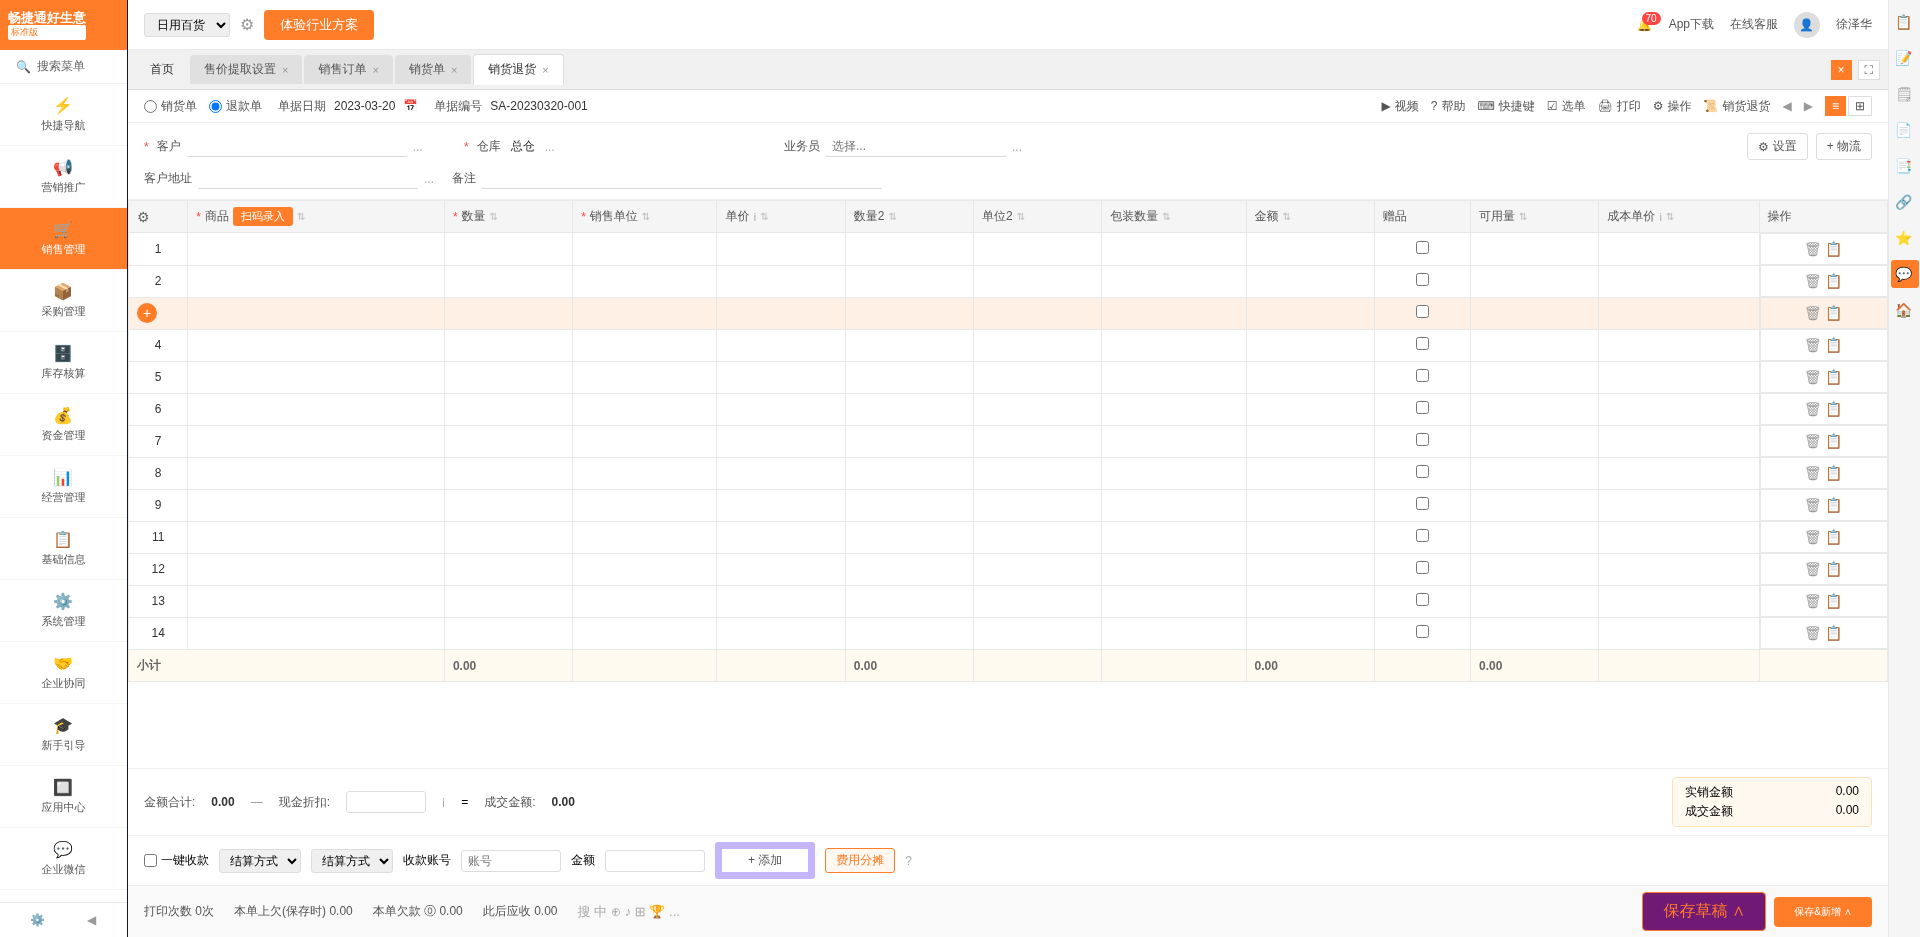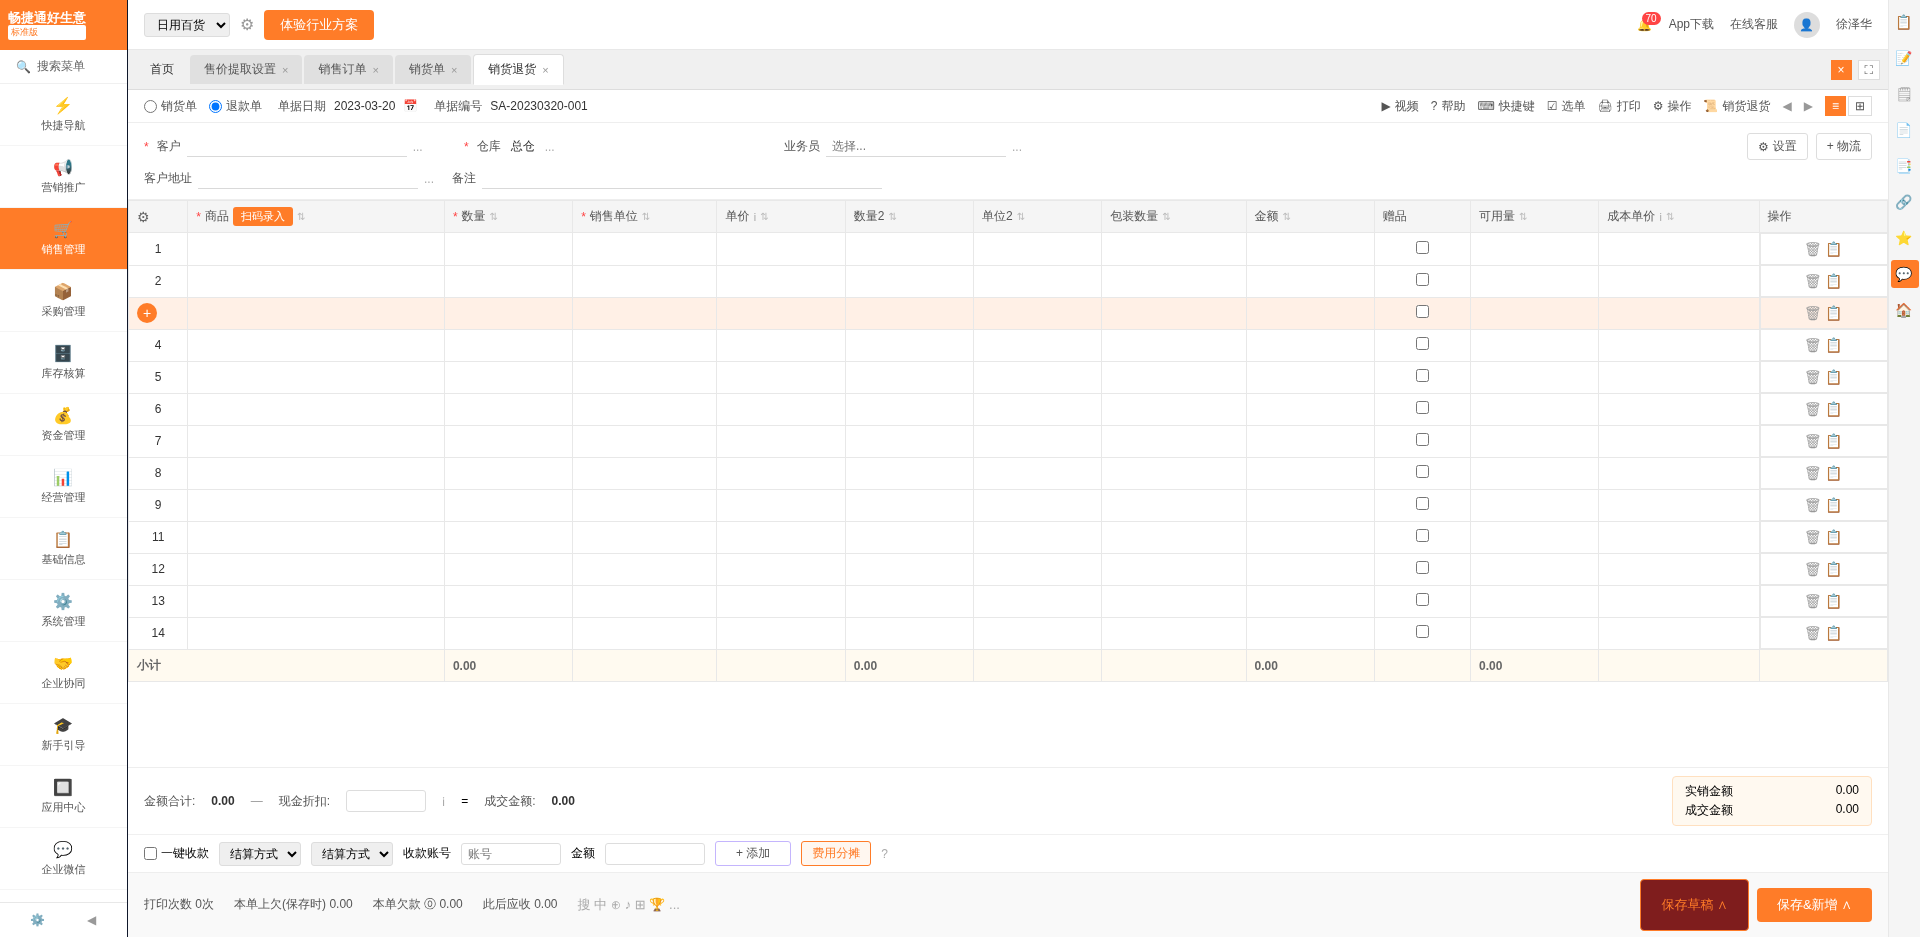--- a/index.html
+++ b/index.html
@@ -79,27 +79,27 @@
     
     .footer { background: #fff; border-top: 1px solid #eee; }
     .footer-row1 { display: flex; align-items: center; padding: 8px 16px; gap: 16px; border-bottom: 1px solid #f0f0f0; }
     .footer-label { color: #555; }
     .footer-value { color: #333; font-weight: bold; }
     .footer-divider { color: #999; }
     .footer-row2 { display: flex; align-items: center; padding: 6px 16px; gap: 10px; }
     .footer-checkbox { display: flex; align-items: center; gap: 4px; }
     .footer-select { border: 1px solid #ddd; padding: 3px 6px; border-radius: 3px; }
     .footer-input { border: 1px solid #ddd; padding: 3px 6px; border-radius: 3px; width: 100px; }
-    .add-btn { background: #fff; border: 1px solid #c4b5fd; padding: 3px 20px; border-radius: 3px; cursor: pointer; color: #555; }
+    .add-btn { background: #fff; border: 7px solid #c4b5fd; padding: 3px 26px; border-radius: 3px; cursor: pointer; color: #555; }
     .fee-btn { background: #fff7f0; border: 1px solid #ff7c28; color: #ff7c28; padding: 3px 10px; border-radius: 3px; cursor: pointer; }
     .footer-row3 { display: flex; align-items: center; justify-content: space-between; padding: 6px 16px; background: #f9f9f9; border-top: 1px solid #eee; }
     .footer-stats { display: flex; gap: 20px; color: #555; }
     .save-row { display: flex; justify-content: space-between; gap: 20px; }
-    .btn-save-draft { background: #7f1d1d; border: 1px solid #ff7c28; color: #ff7c28; padding: 16px 20px; border-radius: 4px; cursor: pointer; font-size: 13px; }
-    .btn-save-new { background: #ff7c28; border: none; color: #fff; padding: 8px 20px; border-radius: 4px; cursor: pointer; font-size: 13px; }
+    .btn-save-draft { background: #701a75; border: 1px solid #ff7c28; color: #ff7c28; padding: 8px 20px; border-radius: 4px; cursor: pointer; font-size: 16px; }
+    .btn-save-new { background: #ff7c28; border: none; color: #fff; padding: 8px 20px; border-radius: 4px; cursor: pointer; font-size: 10px; }
 
     
     .right-sidebar { width: 32px; background: #f5f5f5; border-left: 1px solid #e8e8e8; display: flex; flex-direction: column; align-items: center; padding: 8px 0; gap: 8px; flex-shrink: 0; }
     .rs-icon { width: 28px; height: 28px; display: flex; align-items: center; justify-content: center; cursor: pointer; color: #999; font-size: 14px; border-radius: 3px; }
     .rs-icon.active { background: #ff7c28; color: #fff; }
 
     .view-toggle { display: flex; gap: 2px; }
     .view-btn { padding: 2px 6px; border: 1px solid #ddd; background: #fff; cursor: pointer; color: #555; }
     .view-btn.active { background: #ff7c28; color: #fff; border-color: #ff7c28; }
 

